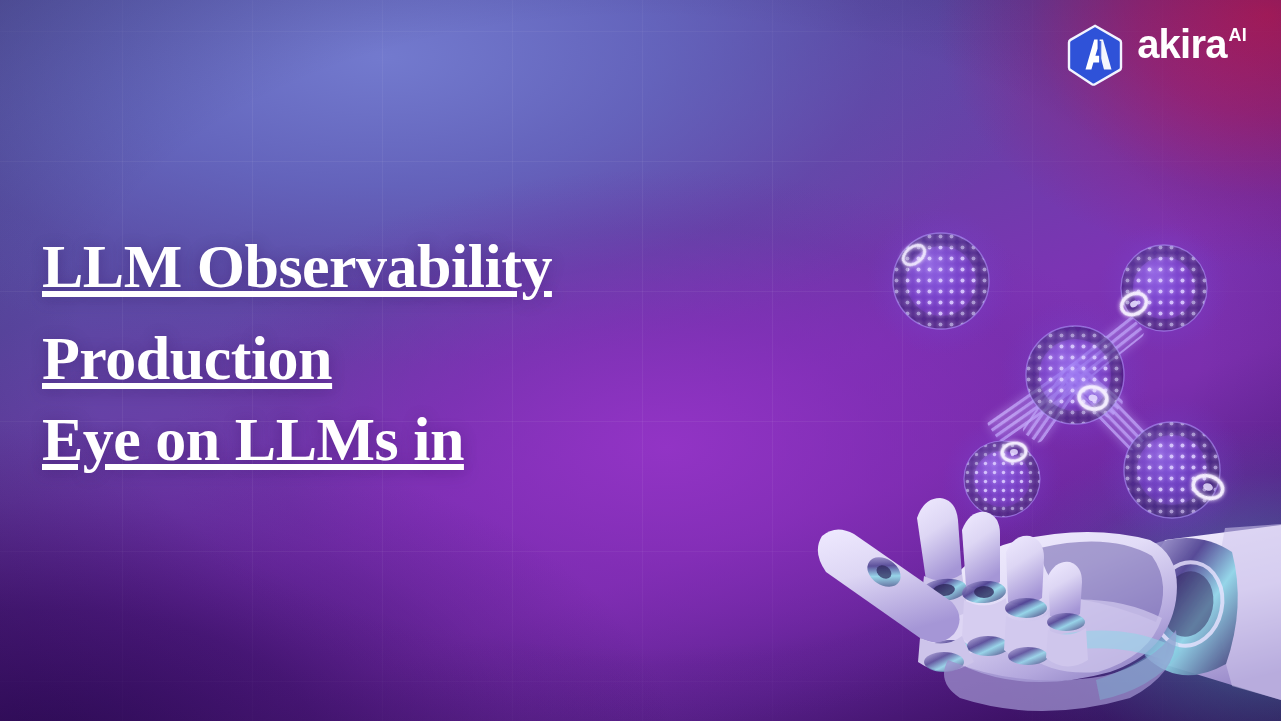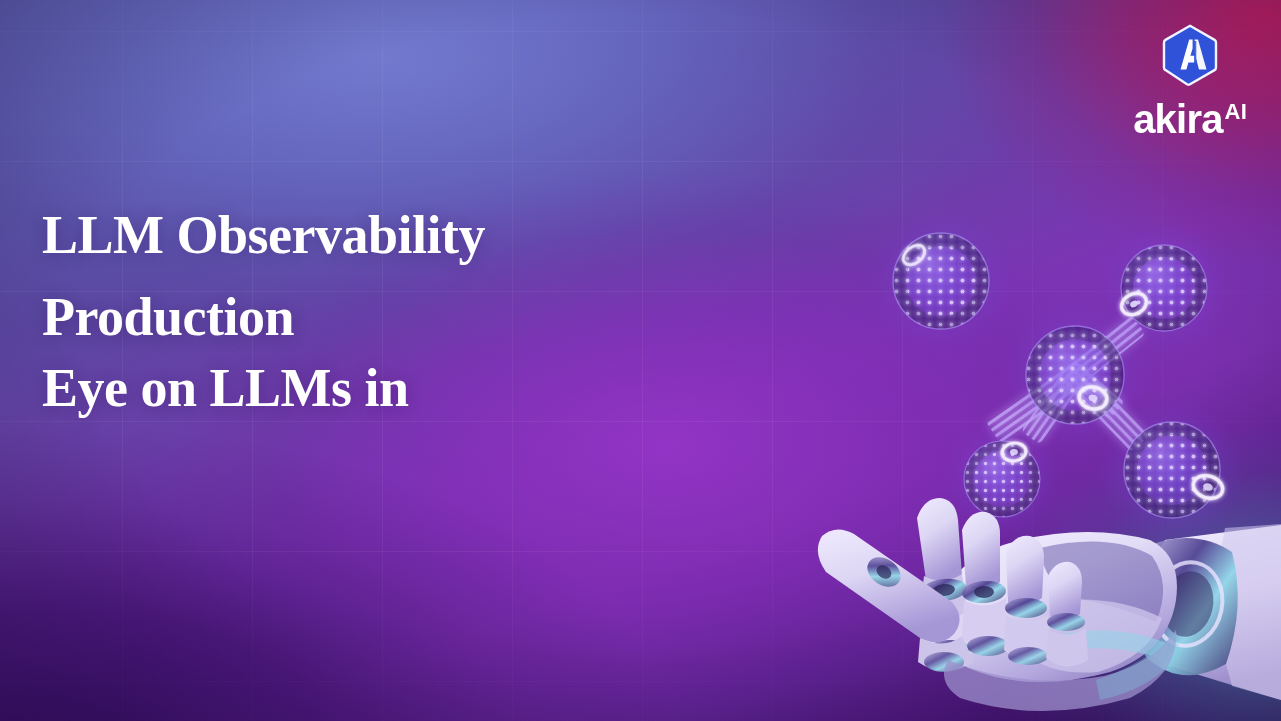--- a/index.html
+++ b/index.html
@@ -81,61 +81,61 @@
     background-position: -8px 31px;
     -webkit-mask-image: radial-gradient(ellipse 70% 70% at 36% 42%, #000 0%, #000 45%, rgba(0,0,0,0.45) 75%, rgba(0,0,0,0.18) 100%);
             mask-image: radial-gradient(ellipse 70% 70% at 36% 42%, #000 0%, #000 45%, rgba(0,0,0,0.45) 75%, rgba(0,0,0,0.18) 100%);
   }
 
   
   .logo {
     position: absolute;
     top: 24px; right: 34px;
     display: flex;
-    align-items: center;
+    align-items: flex-start;
     gap: 13px;
     z-index: 40;
-    flex-direction: column;
   }
   .logo-mark { width: 58px; height: 62px; display: block; }
   .logo-word {
     display: flex;
     align-items: flex-start;
     color: #ffffff;
     letter-spacing: -0.5px;
   }
   .logo-name {
     font-size: 40px;
     font-weight: 700;
     line-height: 1;
     letter-spacing: -0.8px;
   }
   .logo-sup {
-    font-size: 22px;
+    font-size: 18px;
     font-weight: 700;
     line-height: 1;
     margin-top: 2px;
     margin-left: 2px;
     letter-spacing: 0.2px;
   }
 
   
   .headline {
     position: absolute;
     left: 42px;
-    top: 164px;
+    top: 184px;
     z-index: 30;
     color: #ffffff;
     font-family: "Liberation Serif", "DejaVu Serif", serif;
     font-weight: 700;
-    font-size: 54px;
+    font-size: 62px;
     line-height: 1.30;
     letter-spacing: -0.5px;
     text-shadow: 0 2px 16px rgba(40,8,80,0.30);
     max-width: 880px;
+    text-decoration: underline;
   }
   .headline .ln { display: block; white-space: nowrap; }
   .headline .ln-1 { margin-bottom: 12px; }
 
   
   .artwork {
     position: absolute;
     inset: 0;
     z-index: 20;
     pointer-events: none;

